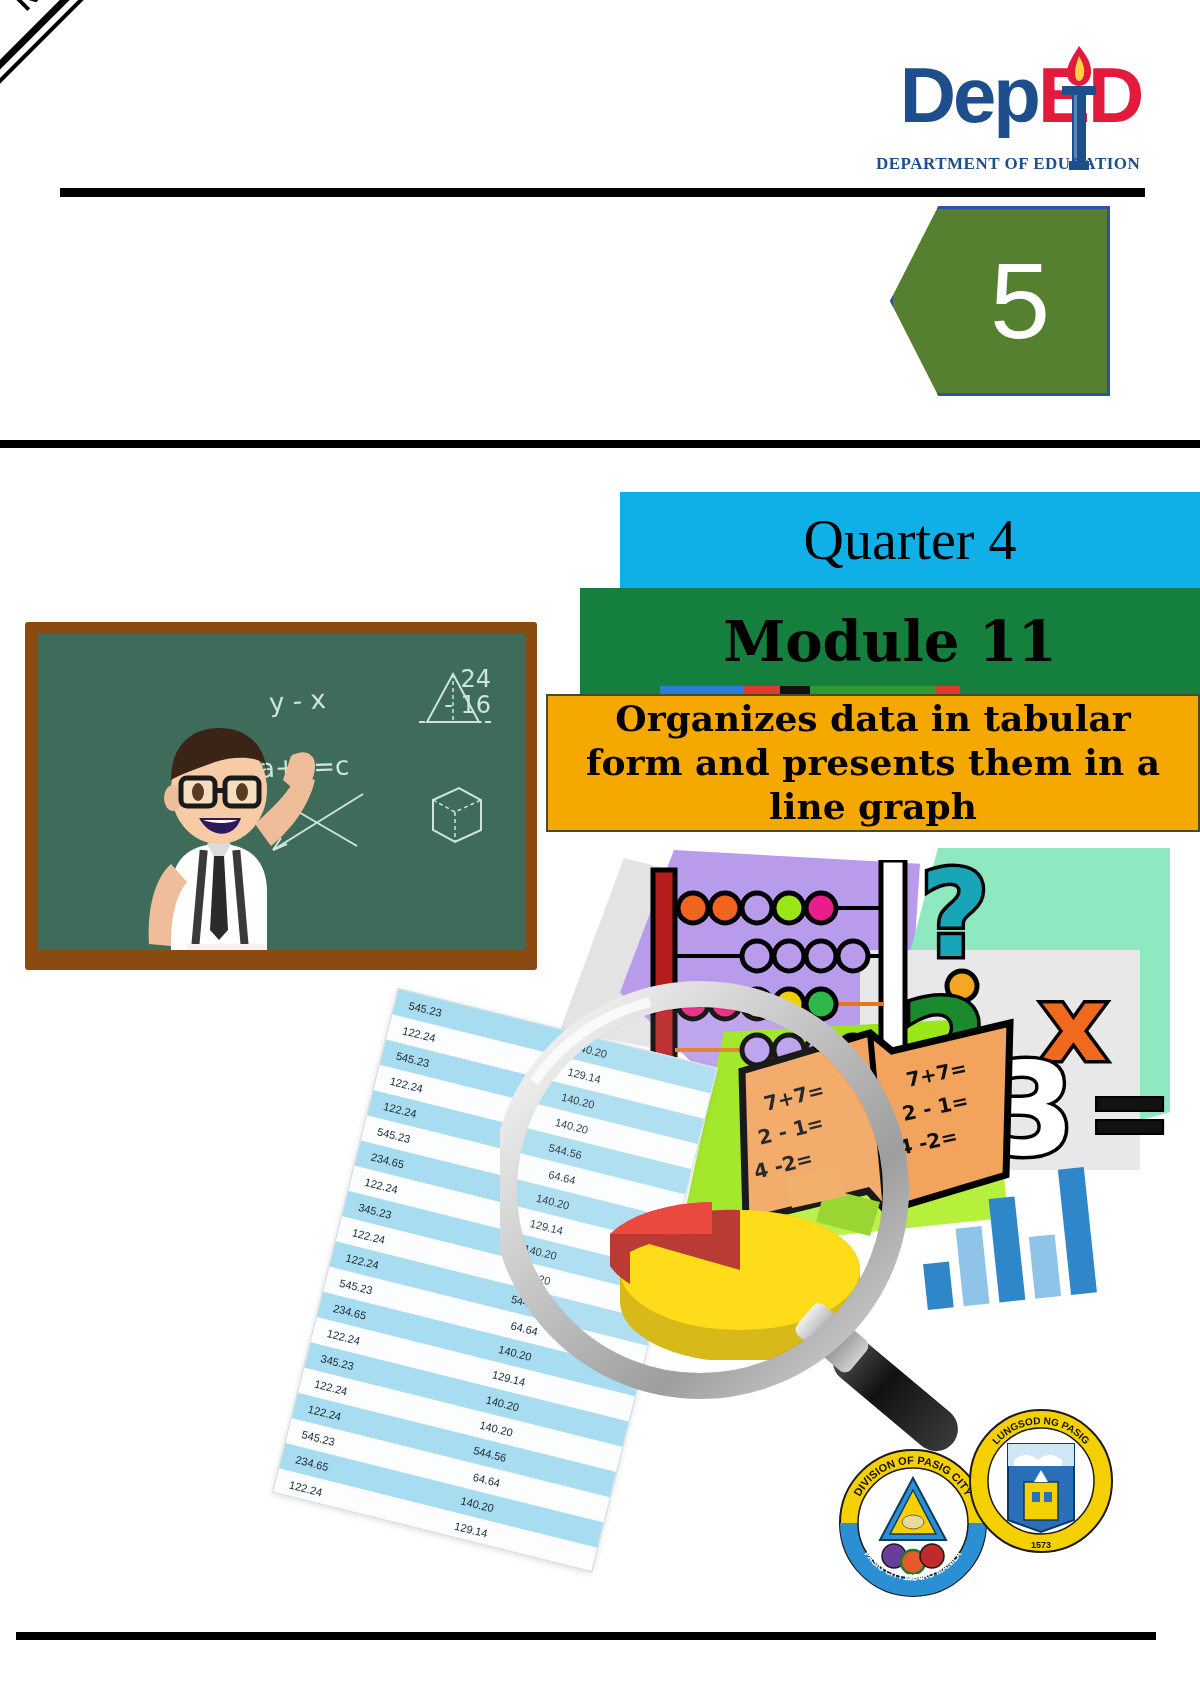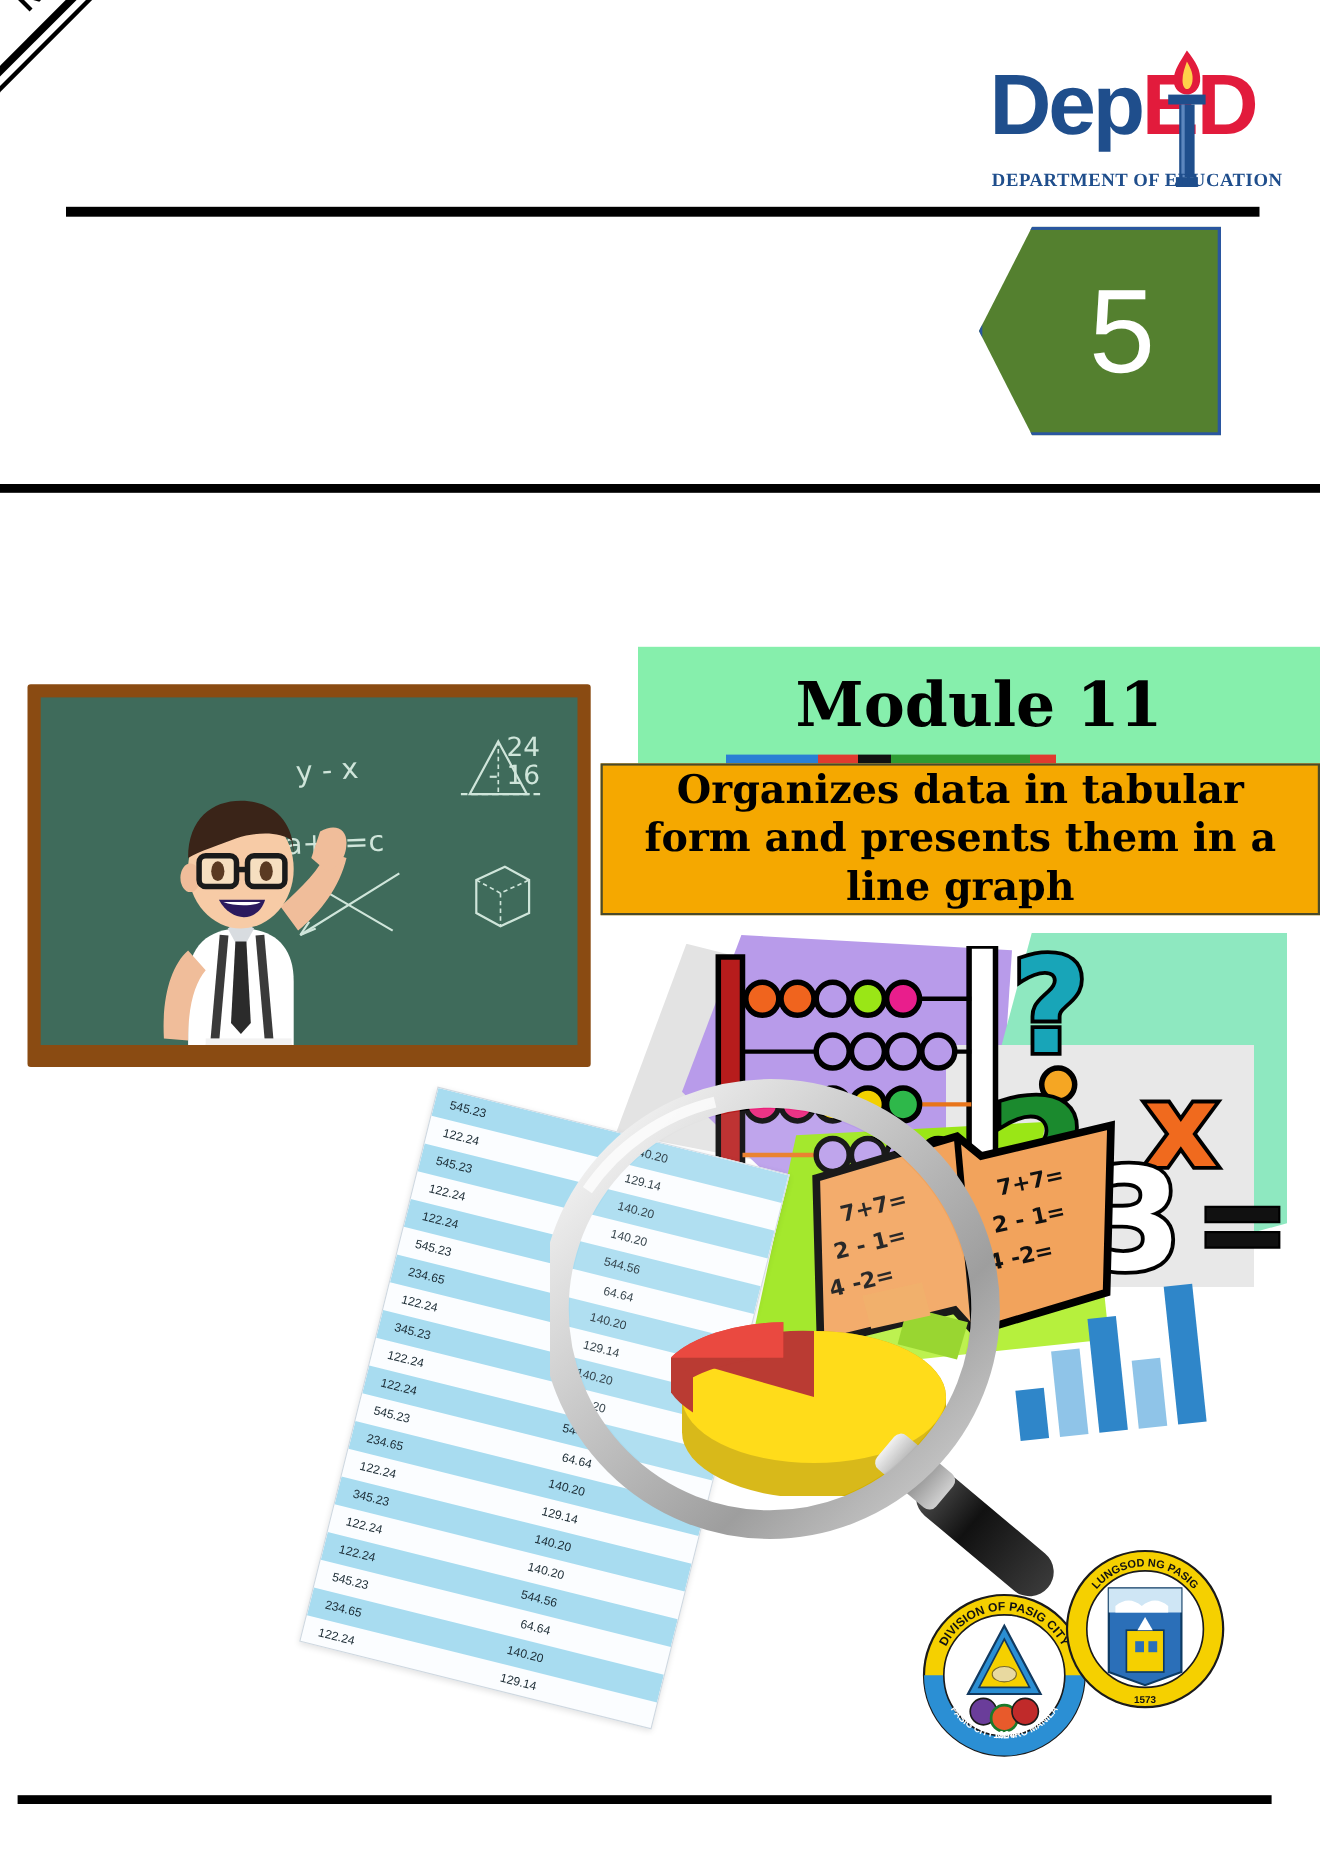--- a/index.html
+++ b/index.html
@@ -63,21 +63,21 @@
     font-size: 78px; font-weight: 700; color: #1f4e8c;
     letter-spacing: -3px;
   }
   .deped-ed {
     font-family: "Liberation Sans", sans-serif;
     font-size: 78px; font-weight: 700; color: #e21b3c;
     letter-spacing: -2px;
   }
   .deped-sub {
     position: absolute; left: 0; bottom: 4px; width: 290px;
-    text-align: right;
+    text-align: left;
     font-family: "Liberation Serif", serif;
     font-size: 17px; font-weight: 600; color: #1f4e8c;
     letter-spacing: 0.5px;
   }
   .torch { position: absolute; left: 180px; top: -4px; width: 46px; height: 130px; }
 
   
   .rule-top {
     position: absolute; left: 60px; top: 188px;
     width: 1085px; height: 9px; background: #000;
@@ -144,21 +144,21 @@
     background: #0fb0e8;
     display: flex; align-items: center; justify-content: center;
   }
   .banner-quarter span {
     font-family: "Liberation Serif", serif;
     font-size: 56px; color: #000; line-height: 1;
   }
   .banner-module {
     position: absolute; left: 580px; top: 588px;
     width: 620px; height: 106px;
-    background: #86efac;
+    background: #15803d;
     display: flex; align-items: center; justify-content: center;
   }
   .banner-module span {
     font-family: "DejaVu Serif", serif;
     font-size: 56px; font-weight: 700; color: #000; line-height: 1;
   }
   .color-strip {
     position: absolute; left: 660px; top: 686px;
     width: 300px; height: 8px;
     background: linear-gradient(90deg,
@@ -335,20 +335,23 @@
         <path d="M84 124 C96 146 120 144 126 124 Z" fill="#2b1a5e"></path>
         <path d="M88 126 C98 130 116 130 122 126 Z" fill="#ffffff"></path>
 
         <rect x="72" y="254" width="78" height="44" rx="3" fill="#d8352b"></rect>
         <rect x="72" y="250" width="78" height="8" fill="#f2f2f2"></rect>
         <rect x="72" y="264" width="78" height="4" fill="#f2f2f2"></rect>
       </svg>
     </div>
   </div>
 
+  <div class="banner-quarter">
+    <span>Quarter 4</span>
+  </div>
   <div class="banner-module">
     <span>Module 11</span>
   </div>
   <div class="color-strip"></div>
   <div class="banner-desc">
     <span>Organizes data in tabular form and presents them in a line graph</span>
   </div>
 
   <div class="collage">
 

